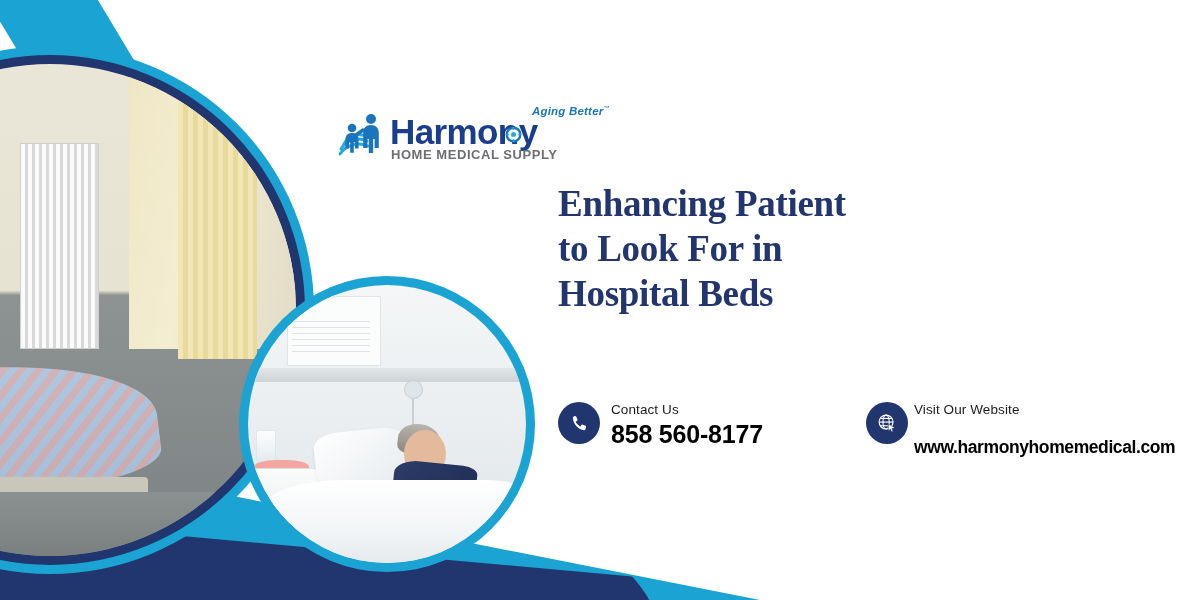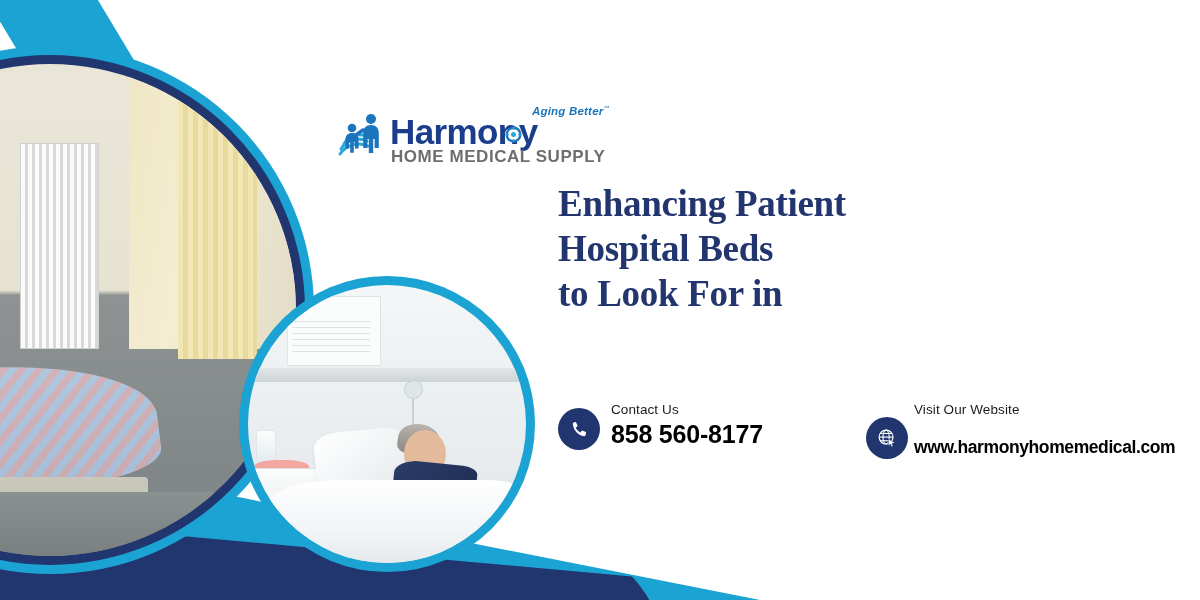--- a/index.html
+++ b/index.html
@@ -213,36 +213,36 @@
   .logo-word {
     position:absolute; left:0; top:10px;
     font-size:35px; font-weight:bold; color:#1B3E8C;
     letter-spacing:-.6px; line-height:1; white-space:nowrap;
   }
   .logo-o-burst {
     position:absolute; left:115px; top:22px; width:17px; height:17px;
   }
   .logo-sub {
     position:absolute; left:1px; top:43px;
-    font-size:17px; font-weight:bold; color:#6D6E71;
+    font-size:13px; font-weight:bold; color:#6D6E71;
     letter-spacing:.55px; white-space:nowrap;
   }
 
   
   .headline {
     position:absolute; left:558px; top:181px;
     width:470px;
     font-size:37px; font-weight:bold; line-height:1.22;
     color:#23356E; letter-spacing:-.3px;
   }
   .headline span { display:block;font-family:Liberation Serif, serif; }
 
   
   .contact-row { position:absolute; left:558px; top:402px; width:620px; height:50px; }
-  .contact-item { position:absolute; top:0; display:flex; align-items:flex-end; gap:11px; }
+  .contact-item { position:absolute; top:0; display:flex; align-items:flex-start; gap:11px; }
   .contact-item.phone { left:0; }
   .contact-item.web { left:308px;gap:6px; }
   .cicon {
     width:42px; height:42px; border-radius:50%;
     background:#21366E; flex:0 0 42px;
     display:flex; align-items:center; justify-content:center;
   }
   .ctext { display:flex; flex-direction:column; justify-content:center; }
   .clabel {
     font-size:13.5px; color:#1B1B1B; font-weight:normal;
@@ -333,22 +333,22 @@
             <rect x="13" y="7.7" width="3.1" height="1.6" rx=".6"></rect>
           </g>
         </svg>
       </div>
       <div class="logo-sub">HOME MEDICAL SUPPLY</div>
     </div>
   </div>
 
   <h1 class="headline">
     <span>Enhancing Patient</span>
+    <span>to Look For in</span>
     <span>Hospital Beds</span>
-    <span>to Look For in</span>
   </h1>
 
   <div class="contact-row">
 
     <div class="contact-item phone">
       <div class="cicon">
         <svg viewBox="0 0 24 24" width="21" height="21" aria-hidden="true">
           <path d="M6.6 3.5c.7-.2 1.4.1 1.7.8l1.3 2.8c.3.6.1 1.3-.4 1.7l-1.2 1c-.3.2-.4.6-.2.9a12 12 0 0 0 4.5 4.5c.3.2.7.1.9-.2l1-1.2c.4-.5 1.1-.7 1.7-.4l2.8 1.3c.7.3 1 1 .8 1.7l-.6 2c-.2.8-.9 1.3-1.7 1.2C10.8 19 5 13.2 4.4 5.8c-.1-.8.4-1.5 1.2-1.7z" fill="#ffffff"></path>
         </svg>
       </div>

